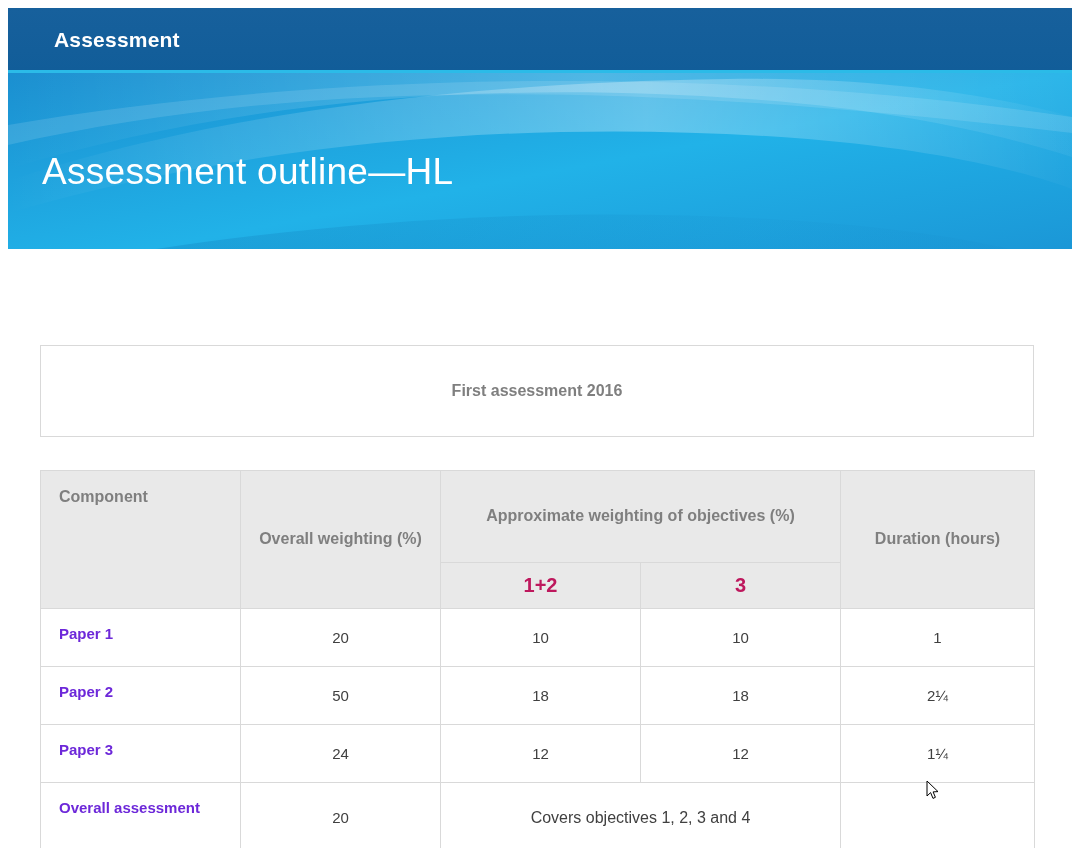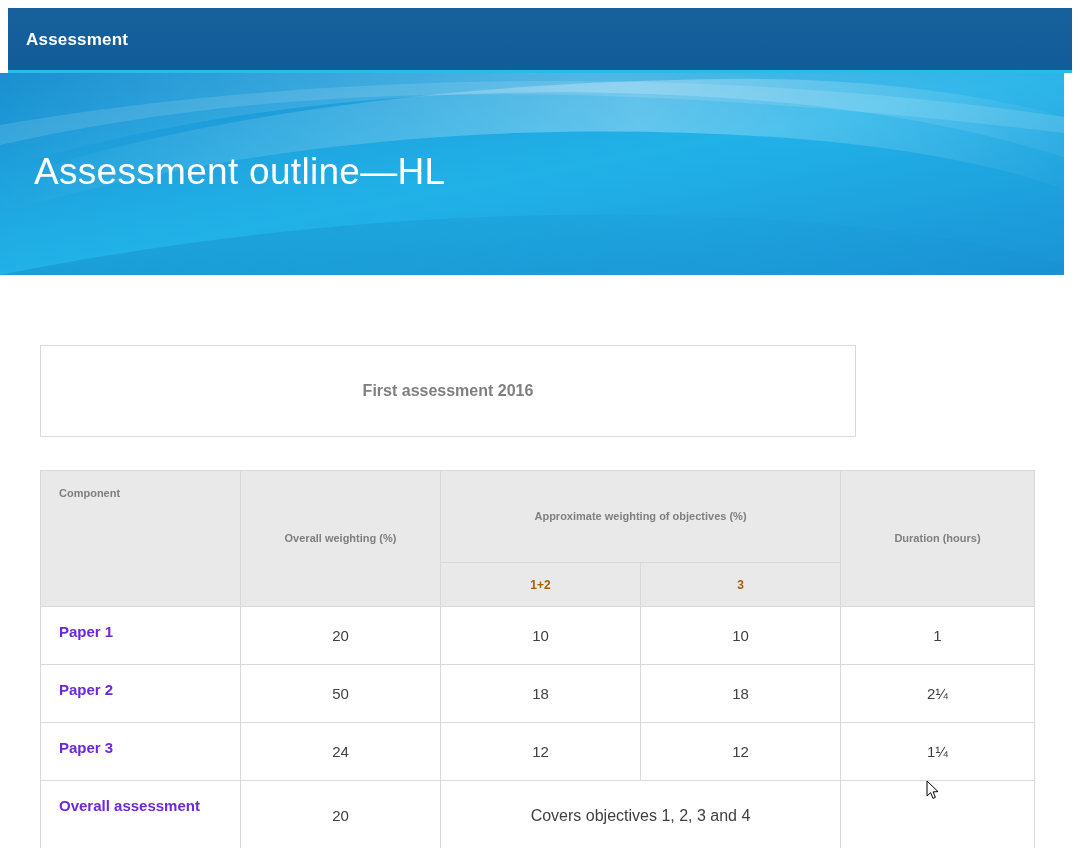--- a/index.html
+++ b/index.html
@@ -23,41 +23,41 @@
     width: 1064px;
     height: 64px;
     background: #1264a3;
     background: linear-gradient(180deg, #17609c 0%, #115d99 100%);
     box-sizing: border-box;
     display: flex;
     align-items: center;
   }
   .topbar-title {
     color: #ffffff;
-    font-size: 17px;
-    font-weight: bold;
-    padding-left: 18px;
+    font-size: 21px;
+    font-weight: bold;
+    padding-left: 46px;
     letter-spacing: 0.2px;
   }
   .topbar-underline {
     position: absolute;
     left: 8px;
     top: 70px;
     width: 1064px;
     height: 3px;
     background: #2bbbe8;
   }
 
   
   .banner {
     position: absolute;
-    left: 0;
+    left: 8px;
     top: 73px;
     width: 1064px;
-    height: 202px;
+    height: 176px;
     overflow: hidden;
     background: #1aa3dc;
     background: linear-gradient(115deg, #1b92d2 0%, #19a6df 38%, #20b4e8 62%, #1c9bd6 100%);
   }
   .banner svg {
     position: absolute;
     left: 0;
     top: 0;
   }
   .banner-title {
@@ -68,21 +68,21 @@
     font-size: 37px;
     font-weight: normal;
     letter-spacing: 0.3px;
   }
 
   
   .first-box {
     position: absolute;
     left: 40px;
     top: 345px;
-    width: 816px;
+    width: 994px;
     height: 92px;
     border: 1px solid #d9d9d9;
     box-sizing: border-box;
     display: flex;
     align-items: center;
     justify-content: center;
   }
   .first-box-label {
     color: #7f7f7f;
     font-size: 16px;
@@ -108,35 +108,35 @@
   }
   .col-component { width: 200px; }
   .col-overall   { width: 200px; }
   .col-obj1      { width: 200px; }
   .col-obj2      { width: 200px; }
   .col-duration  { width: 194px; }
 
   th.head {
     background: #e9e9e9;
     color: #7f7f7f;
-    font-size: 11px;
+    font-size: 16px;
     font-weight: bold;
     text-align: center;
     padding: 14px 10px;
     line-height: 1.55;
   }
   th.head.left {
     text-align: left;
     padding-left: 18px;
     vertical-align: top;
   }
   th.subhead {
     background: #e9e9e9;
-    color: #a16207;
-    font-size: 12px;
+    color: #be185d;
+    font-size: 20px;
     font-weight: bold;
     text-align: center;
     padding: 11px 12px;
   }
   td.rowlabel {
     color: #6d28d9;
     font-size: 15px;
     font-weight: bold;
     text-align: left;
     padding: 14px 18px;

